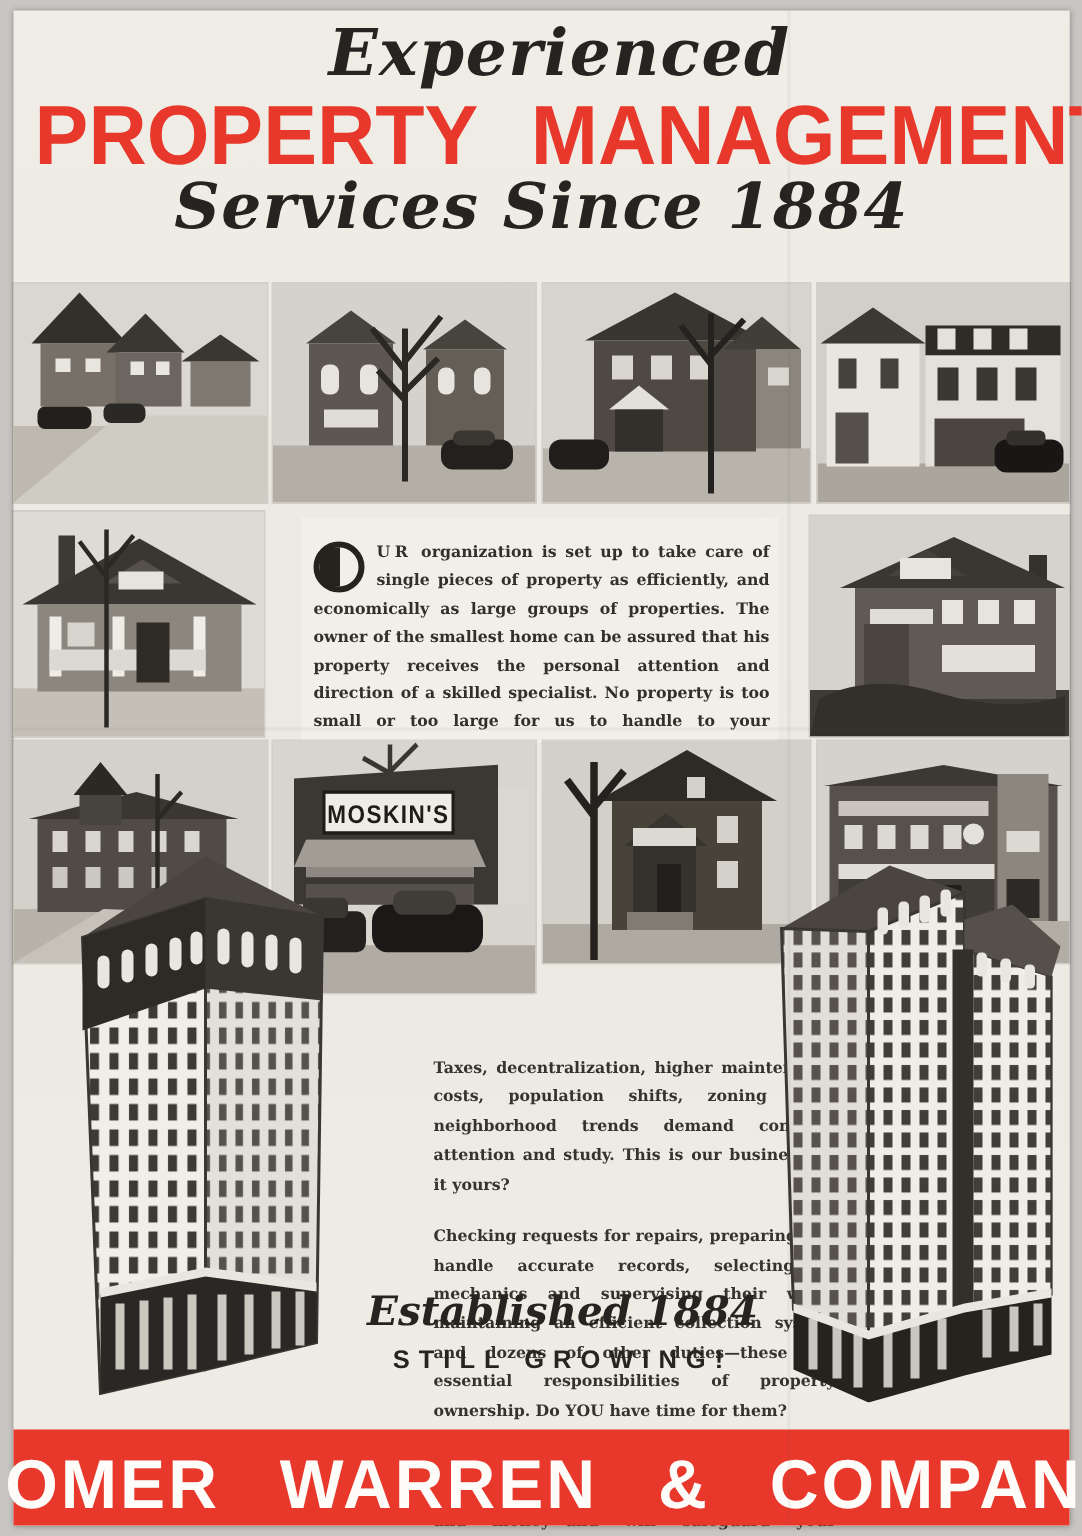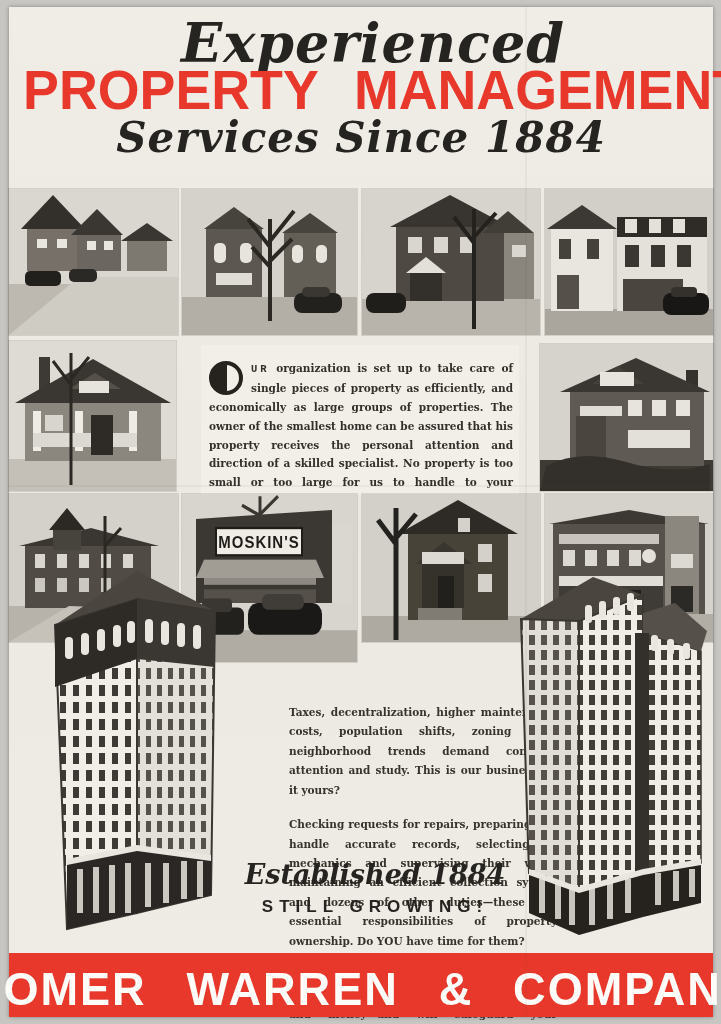--- a/index.html
+++ b/index.html
@@ -14,21 +14,21 @@
     box-shadow:0 0 4px rgba(0,0,0,.35);
   }
   
   .crease-v{position:absolute;top:0;bottom:0;width:2px;background:rgba(90,80,60,.06);}
   .crease-h{position:absolute;left:0;right:0;height:2px;background:rgba(90,80,60,.06);}
 
   .script{
     font-family:"DejaVu Serif","Liberation Serif",serif;
     font-style:italic;font-weight:bold;color:#262421;
   }
-  .hdr-experienced{position:absolute;top:4px;left:0;right:0;text-align:center;font-size:54px;letter-spacing:1px;margin-left:24px;}
+  .hdr-experienced{position:absolute;top:4px;left:0;right:0;text-align:center;font-size:43px;letter-spacing:1px;margin-left:24px;}
   .hdr-property{
     position:absolute;top:50px;left:0;right:0;text-align:center;
     color:#e8382b;font-size:56px;font-weight:bold;letter-spacing:0px;word-spacing:22px;
     transform:scaleX(.96);white-space:nowrap;
   }
   .hdr-services{position:absolute;top:106px;left:0;right:0;text-align:center;font-size:42px;letter-spacing:1px;}
 
   .photo{position:absolute;overflow:hidden;background:#cfccc5;box-shadow:0 0 0 1px rgba(60,55,48,.15);}
   .photo svg{display:block;width:100%;height:100%;}
 
@@ -37,21 +37,21 @@
     background:#f2efe9;
     font-family:"DejaVu Serif","Liberation Serif",serif;
     font-weight:bold;color:#33302b;font-size:10.5px;line-height:1.8;
     text-align:justify;padding:14px 6px 0 8px;box-sizing:border-box;
   }
   .dropcap{
     float:left;width:26px;height:26px;margin:2px 8px 0 0;border:4px solid #26231f;border-radius:50%;
     background:linear-gradient(90deg,#26231f 52%,#f2efe9 52%);
   }
   .dropcap span{font-size:0;color:transparent;}
-  .leadin{letter-spacing:3px;font-family:Liberation Mono, monospace;}
+  .leadin{letter-spacing:3px;}
 
   .midcol{
     position:absolute;left:232px;top:696px;width:268px;
     font-family:"DejaVu Serif","Liberation Serif",serif;
     font-weight:bold;color:#36332d;font-size:10.5px;line-height:1.85;text-align:justify;margin-left:48px;
   }
   .midcol p{margin:0 0 15px 0;}
 
   .established{position:absolute;left:232px;top:852px;width:268px;text-align:center;font-size:27px;}
   .still-growing{

